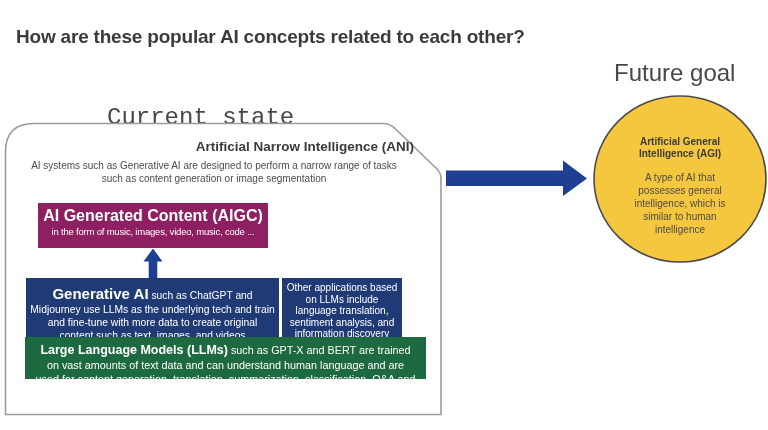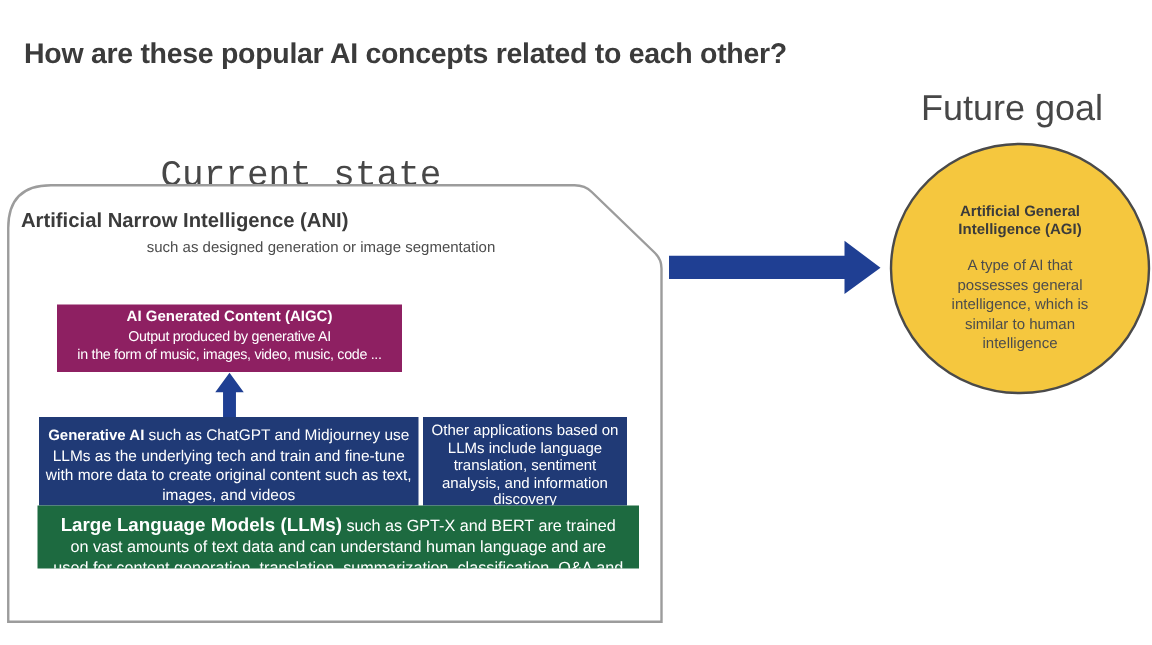--- a/index.html
+++ b/index.html
@@ -13,41 +13,41 @@
   }
   .label{position:absolute;font-size:24px;color:var(--label_text);white-space:nowrap;}
   .label.current{left:107px;top:104px;font-family:Liberation Mono, monospace;}
   .label.future{left:614px;top:59px;}
   .shapes{position:absolute;left:0;top:0;}
   .container-shape{fill:#ffffff;stroke:var(--container_border);stroke-width:1.6;}
   .arrow{fill:var(--arrow_navy);}
   .agi-circle{fill:var(--yellow);stroke:var(--circle_border);stroke-width:1.6;}
 
   .ani-title{
-    position:absolute;left:14px;top:139px;width:400px;text-align:left;
+    position:absolute;left:14px;top:139px;width:400px;text-align:right;
     font-weight:700;font-size:13.5px;color:var(--heading_text);
   }
   .ani-desc{
     position:absolute;left:14px;top:159px;width:400px;text-align:center;
     font-size:10px;line-height:1.32;color:var(--body_text);
   }
   .ani-desc div{white-space:nowrap;}
 
   .box{position:absolute;color:#fff;text-align:center;overflow:hidden;box-sizing:border-box;}
   .aigc{left:38px;top:203px;width:230px;height:45px;background:var(--purple);padding-top:3px;}
-  .aigc-t{font-weight:700;font-size:10px;line-height:1.25;}
+  .aigc-t{font-weight:700;font-size:16px;line-height:1.25;}
   .aigc-l{font-size:9.5px;line-height:1.3;white-space:nowrap;letter-spacing:-0.2px;}
 
   .genai{
     left:26px;top:278px;width:253px;height:59px;background:var(--navy);
     font-size:10.3px;line-height:1.27;padding:6px 4px;
   }
-  .genai .lead{font-weight:700;font-size:10px;}
+  .genai .lead{font-weight:700;font-size:15px;}
   .other{
-    left:282px;top:278px;width:136px;height:59px;background:var(--navy);
+    left:282px;top:278px;width:120px;height:59px;background:var(--navy);
     font-size:10px;line-height:1.15;padding:4px 2px;
   }
   .llm{
     left:25px;top:337px;width:401px;height:42px;background:var(--green);
     font-size:10.8px;line-height:1.27;padding:6px 9px;
   }
   .llm .lead{font-weight:700;font-size:12.5px;}
 
   .agi-text{position:absolute;left:608px;top:124px;width:144px;text-align:center;}
   .agi-t{font-weight:700;font-size:10px;line-height:1.22;color:var(--heading_text);margin:12px auto;width:128px;}
@@ -64,26 +64,26 @@
 
   <svg class="shapes" width="768" height="430" viewBox="0 0 768 430">
     <path class="container-shape" d="M 5.5 414.5 L 5.5 152 Q 5.5 123.5 34 123.5 L 383 123.5 Q 390 123.5 394.5 128 L 436.5 168.5 Q 441 172.8 441 179 L 441 414.5 Z"></path>
     <polygon class="arrow" points="153,248.5 162.5,261.5 157.3,261.5 157.3,278.5 148.7,278.5 148.7,261.5 143.5,261.5"></polygon>
     <polygon class="arrow" points="446,170.5 563,170.5 563,160.5 587,178.5 563,196 563,186 446,186"></polygon>
     <ellipse class="agi-circle" cx="680" cy="179" rx="86" ry="83"></ellipse>
   </svg>
 
   <div class="ani-title">Artificial Narrow Intelligence (ANI)</div>
   <div class="ani-desc">
-    <div>such as designed generation or image segmentation</div>
+    <div>AI systems such as Generative AI are designed to perform a narrow range of tasks</div>
+    <div>such as content generation or image segmentation</div>
   </div>
 
   <div class="box aigc">
     <div class="aigc-t">AI Generated Content (AIGC)</div>
-    <div class="aigc-l">Output produced by generative AI</div>
     <div class="aigc-l">in the form of music, images, video, music, code ...</div>
   </div>
 
   <div class="box genai"><span class="lead">Generative AI</span><span> such as ChatGPT and Midjourney use LLMs as the underlying tech and train and fine-tune with more data to create original content such as text, images, and videos</span></div>
 
   <div class="box other"><span>Other applications based on LLMs include language translation, sentiment analysis, and information discovery</span></div>
 
   <div class="box llm"><span class="lead">Large Language Models (LLMs)</span><span> such as GPT-X and BERT are trained on vast amounts of text data and can understand human language and are used for content generation, translation, summarization, classification, Q&amp;A and more</span></div>
 
   <div class="agi-text">

